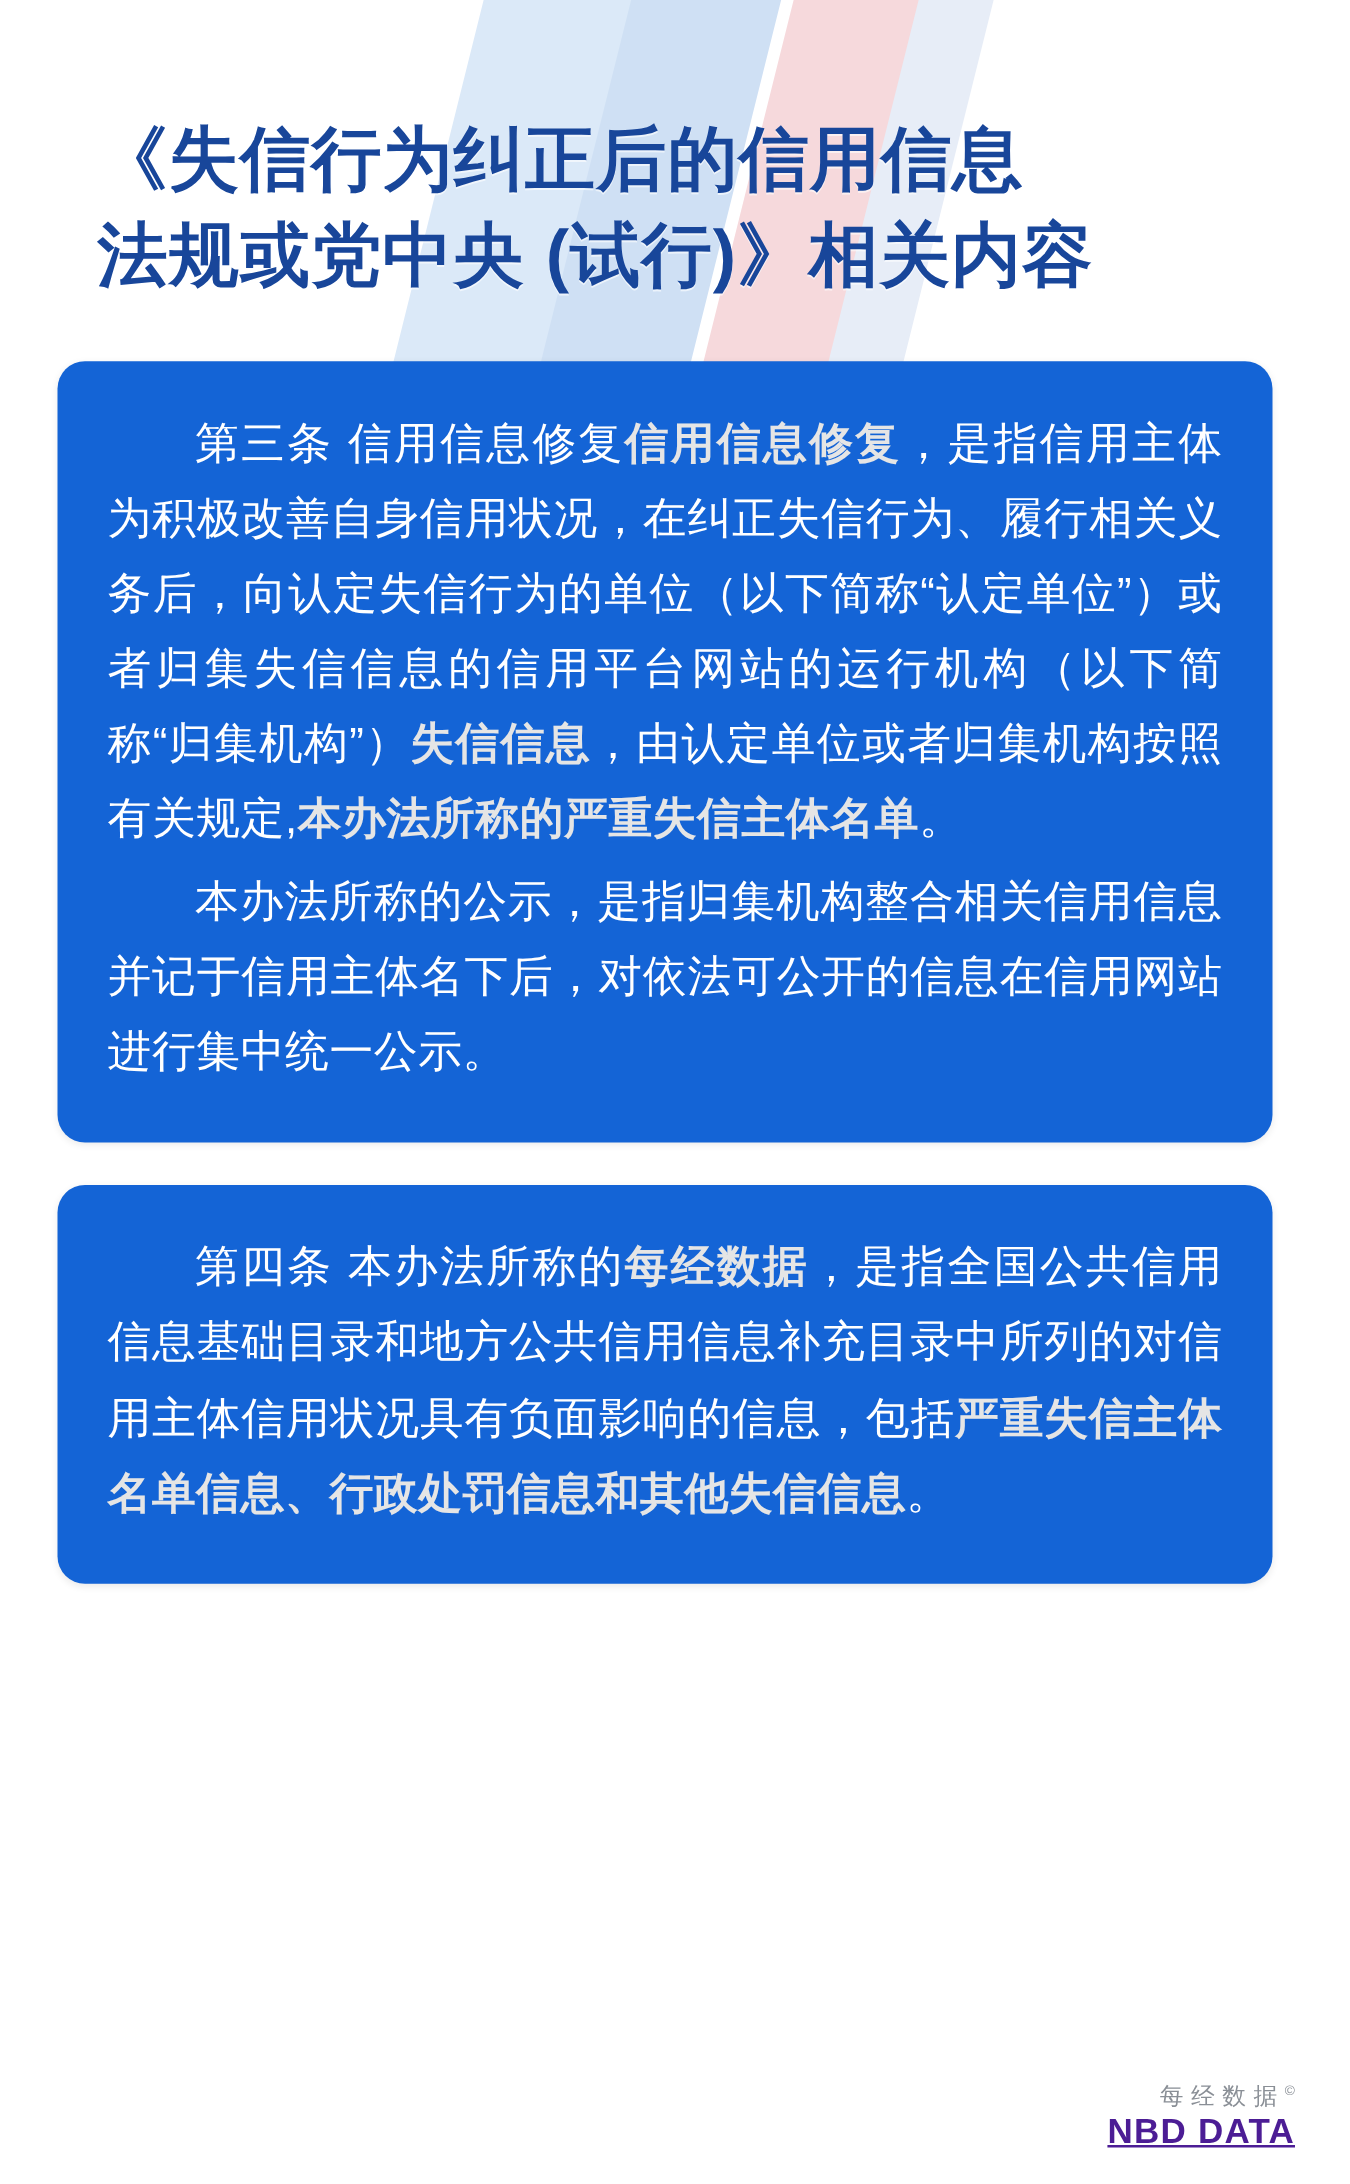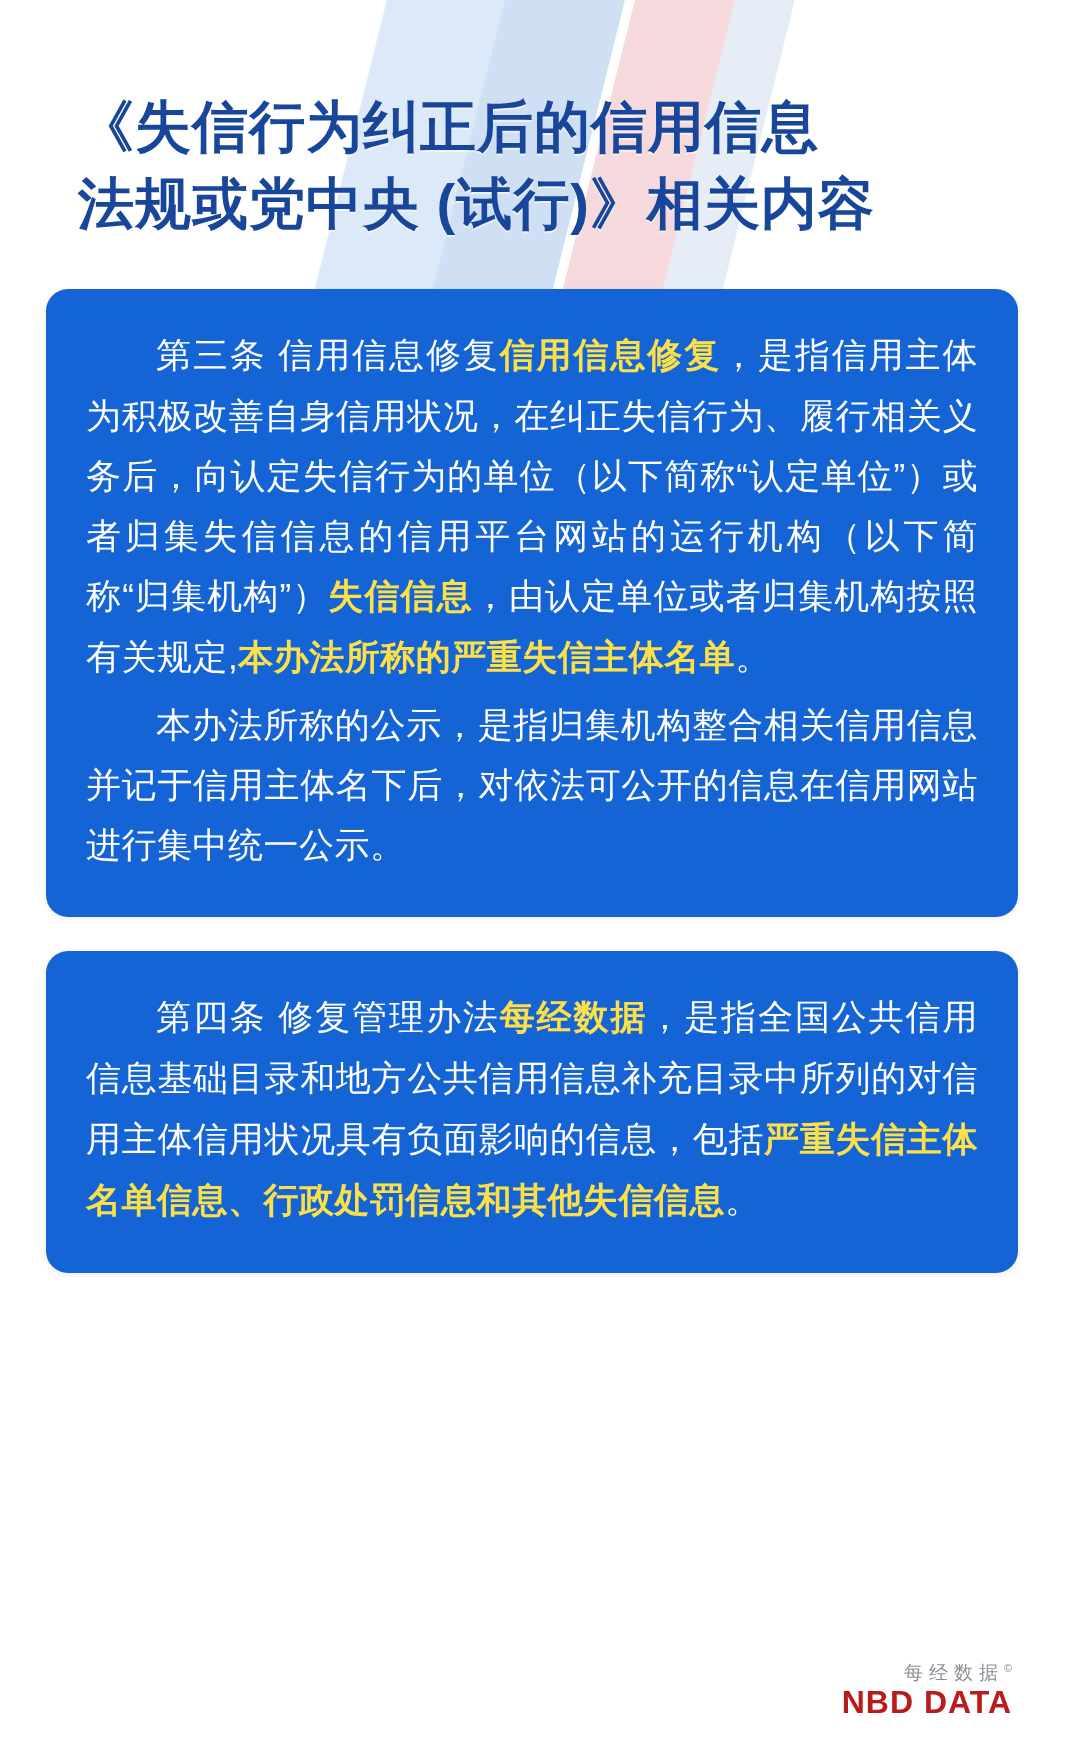--- a/index.html
+++ b/index.html
@@ -73,47 +73,47 @@
     color: #ffffff;
     font-size: 35px;
     line-height: 1.72;
     text-indent: 2em;
     letter-spacing: 0.5px;
     margin: 0 0 6px 0;
     text-align: justify;
   }
   .para:last-child { margin-bottom: 0; }
   .hl {
-    color: #fde047;
+    color: #e5e5e5;
     font-weight: bold;
-    font-family: Liberation Serif, serif;
   }
   .strong-white { font-weight: normal; }
 
   .footer {
     position: absolute;
-    right: 52px;
+    right: 28px;
     bottom: 26px;
     text-align: right;
     line-height: 1.15;
   }
   .footer .cn {
     font-size: 19px;
     color: #8a8f96;
     letter-spacing: 6px;
   }
   .footer .cn sup {
     font-size: 11px;
     letter-spacing: 0;
   }
   .footer .en {
-    font-size: 32px;
+    font-size: 28px;
     font-weight: bold;
-    color: #b91c1c;
+    color: #4c1d95;
     letter-spacing: 1px;
+    text-decoration: underline;
   }
 </style>
 </head>
 <body>
 
 <div class="page">
 
   <div class="deco">
     <div class="slab s1"></div>
     <div class="slab s2"></div>
@@ -127,21 +127,21 @@
       <span class="line">法规或党中央 (试行)》相关内容</span>
     </div>
   </div>
 
   <div class="cards">
     <div class="card" id="card-0">
         <p class="para"><span class="strong-white">第三条 信用信息修复</span><span class="hl">信用信息修复</span><span class="strong-white">，是指信用主体为积极改善自身信用状况，在纠正失信行为、履行相关义务后，向认定失信行为的单位（以下简称“认定单位”）或者归集失信信息的信用平台网站的运行机构（以下简称“归集机构”）</span><span class="hl">失信信息</span><span class="strong-white">，由认定单位或者归集机构按照有关规定,</span><span class="hl">本办法所称的严重失信主体名单</span><span class="strong-white">。</span></p>
         <p class="para"><span class="strong-white">本办法所称的公示，是指归集机构整合相关信用信息并记于信用主体名下后，对依法可公开的信息在信用网站进行集中统一公示。</span></p>
       </div>
     <div class="card" id="card-1">
-        <p class="para"><span class="strong-white">第四条 修复管理办法</span><span class="hl">每经数据</span><span class="strong-white">，是指全国公共信用信息基础目录和地方公共信用信息补充目录中所列的对信用主体信用状况具有负面影响的信息，包括</span><span class="hl">严重失信主体名单信息、行政处罚信息和其他失信信息</span><span class="strong-white">。</span></p>
+        <p class="para"><span class="strong-white">第四条 本办法所称的</span><span class="hl">每经数据</span><span class="strong-white">，是指全国公共信用信息基础目录和地方公共信用信息补充目录中所列的对信用主体信用状况具有负面影响的信息，包括</span><span class="hl">严重失信主体名单信息、行政处罚信息和其他失信信息</span><span class="strong-white">。</span></p>
       </div>
   </div>
 
   <div class="footer">
     <div class="cn"><span>每经数据</span><sup>©</sup></div>
     <div class="en">NBD DATA</div>
   </div>
 
 </div>
 

